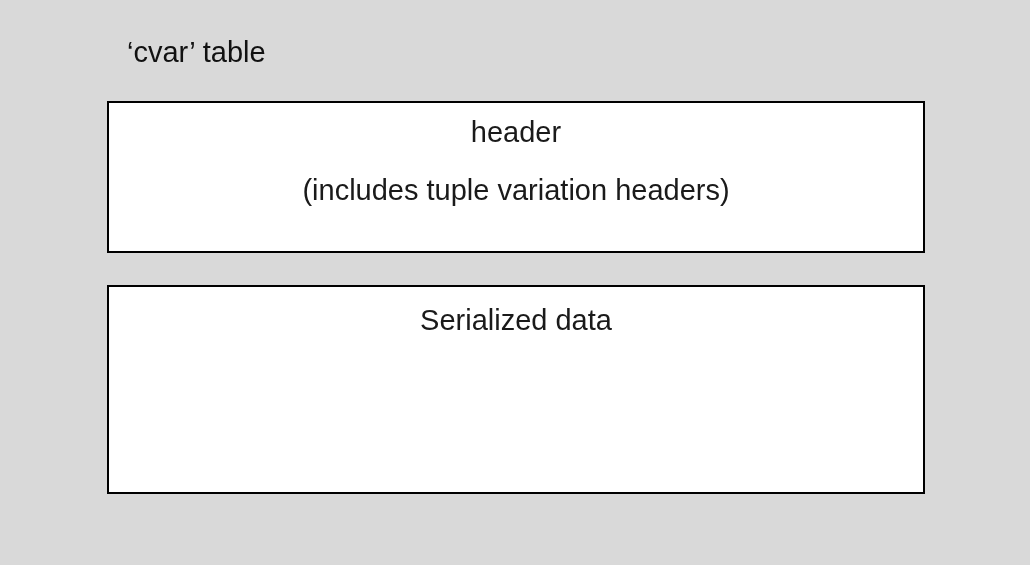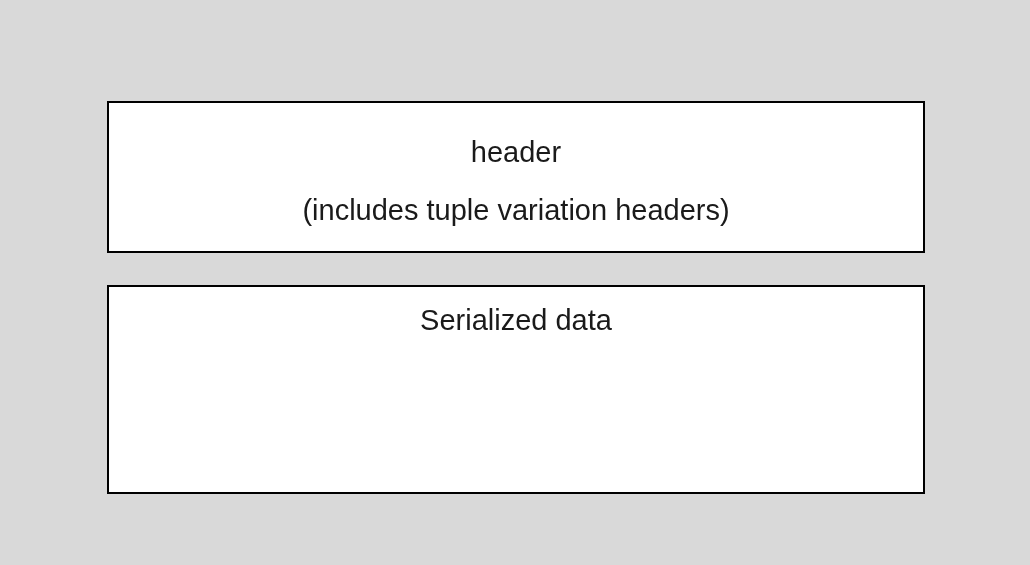--- a/index.html
+++ b/index.html
@@ -28,39 +28,40 @@
     left: 107px;
     width: 818px;
     background: #ffffff;
     border: 2px solid #000000;
     box-sizing: border-box;
     text-align: center;
   }
   .box-header {
     top: 101px;
     height: 152px;
-    padding-top: 20px;
+    padding-top: 0;
   }
   .box-serialized {
     top: 285px;
     height: 209px;
     padding-top: 4px;
   }
   .box-line {
     display: block;
     font-size: 29px;
     line-height: 58px;
     white-space: nowrap;
   }
 </style>
 </head>
 <body>
 
 <div class="canvas">
 
+  <div class="diagram-title">‘cvar’ table</div>
 
   <div class="box box-header">
     <span class="box-line">header</span>
     <span class="box-line">(includes tuple variation headers)</span>
   </div>
 
   <div class="box box-serialized">
     <span class="box-line">Serialized data</span>
   </div>
 

